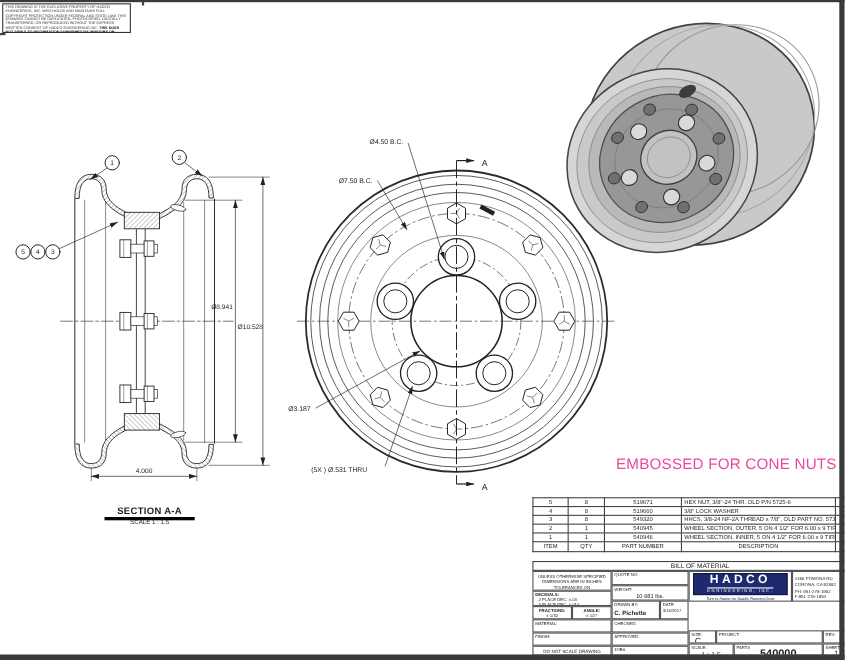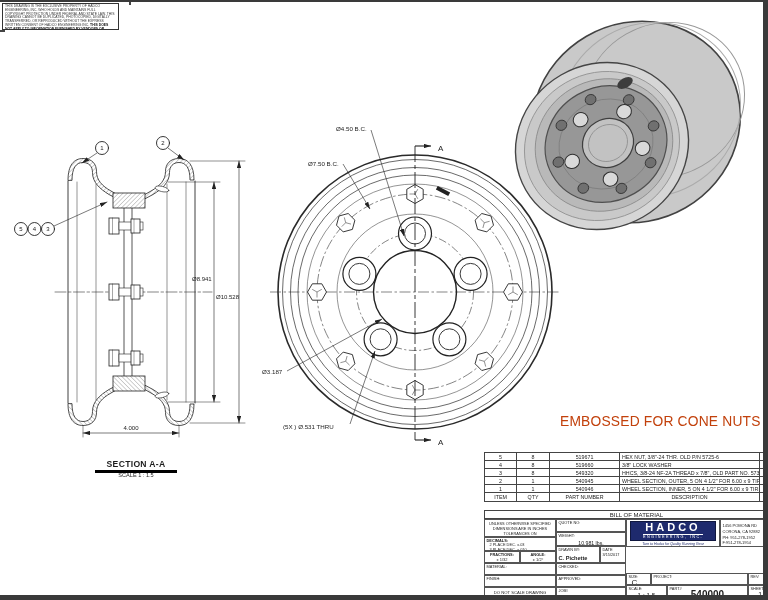--- a/index.html
+++ b/index.html
@@ -18,21 +18,21 @@
 
   #cad{position:absolute;left:0;top:0;}
 
   #section-label{position:absolute;left:95px;top:459px;width:82px;text-align:center;
                  font-size:8.6px;font-weight:600;letter-spacing:.3px;color:#1d1d1d;
                  border-bottom:3px solid #000000;padding-bottom:1px;}
   #section-scale{position:absolute;left:95px;top:472px;width:82px;text-align:center;
                  font-size:5.6px;color:#1d1d1d;}
 
   #embossed-note{position:absolute;left:560px;top:414px;width:200px;font-size:13.8px;
-                 color:#c2410c;letter-spacing:.2px;white-space:nowrap;}
+                 color:#ec4899;letter-spacing:.2px;white-space:nowrap;}
 
   
   #tb{position:absolute;left:484px;top:452px;width:363px;height:144px;font-size:4px;color:#1d1d1d;}
   #bom{border-collapse:collapse;table-layout:fixed;width:305px;}
   #bom td{border:1px solid #444;height:8.1px;padding:0 2px;font-size:5.3px;text-align:center;
           white-space:nowrap;overflow:hidden;}
   #bom td.desc{text-align:left;}
   #bom-title{position:absolute;left:0;top:58px;width:305px;height:9px;border:1px solid #444;
              text-align:center;font-size:6px;line-height:8px;}
   .cell{position:absolute;border:1px solid #555;padding:1px 1.5px;overflow:hidden;}

